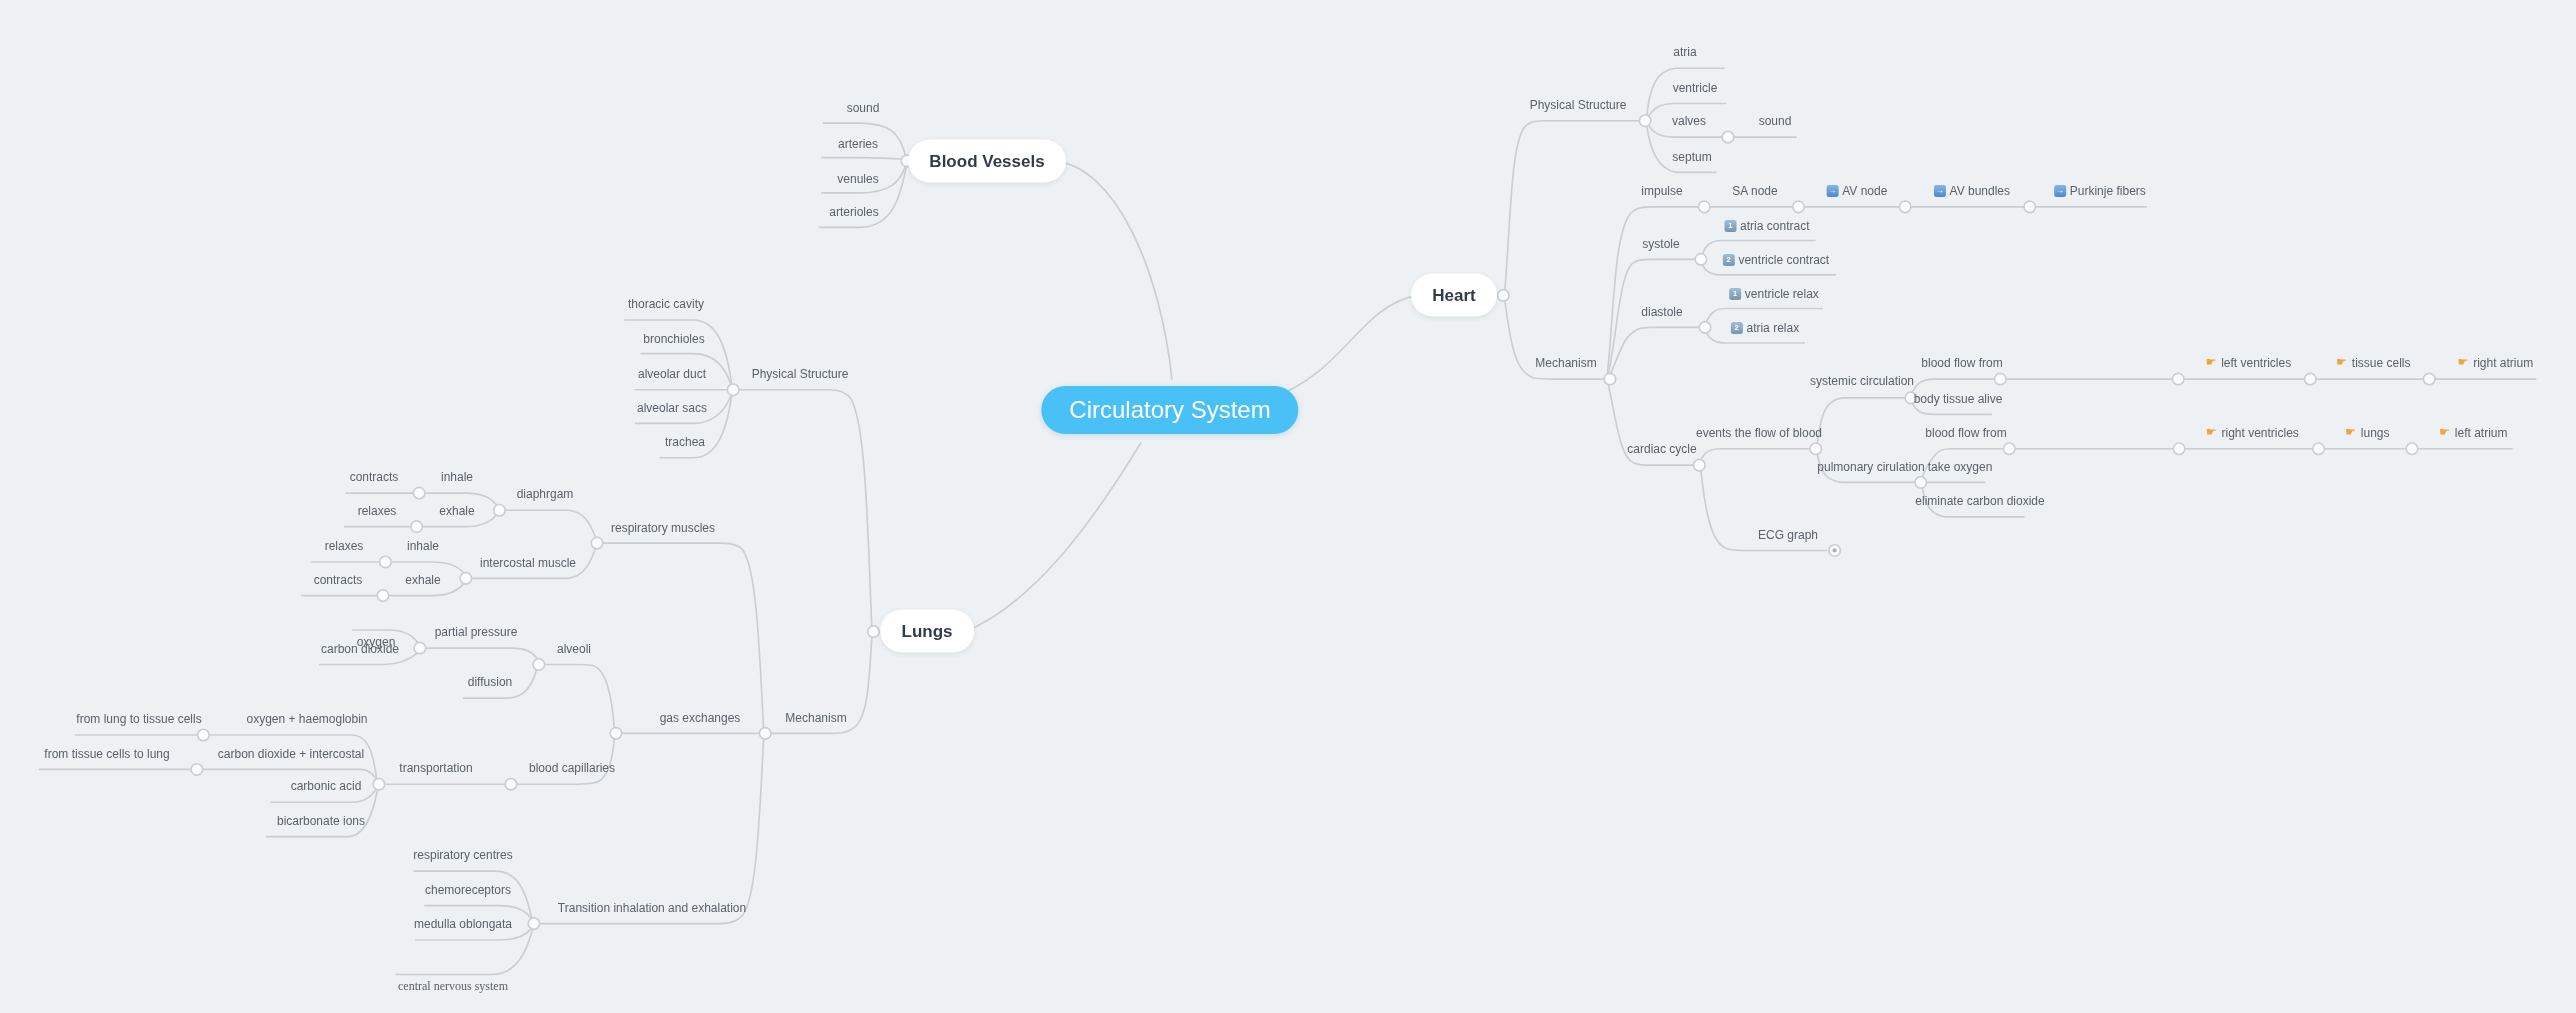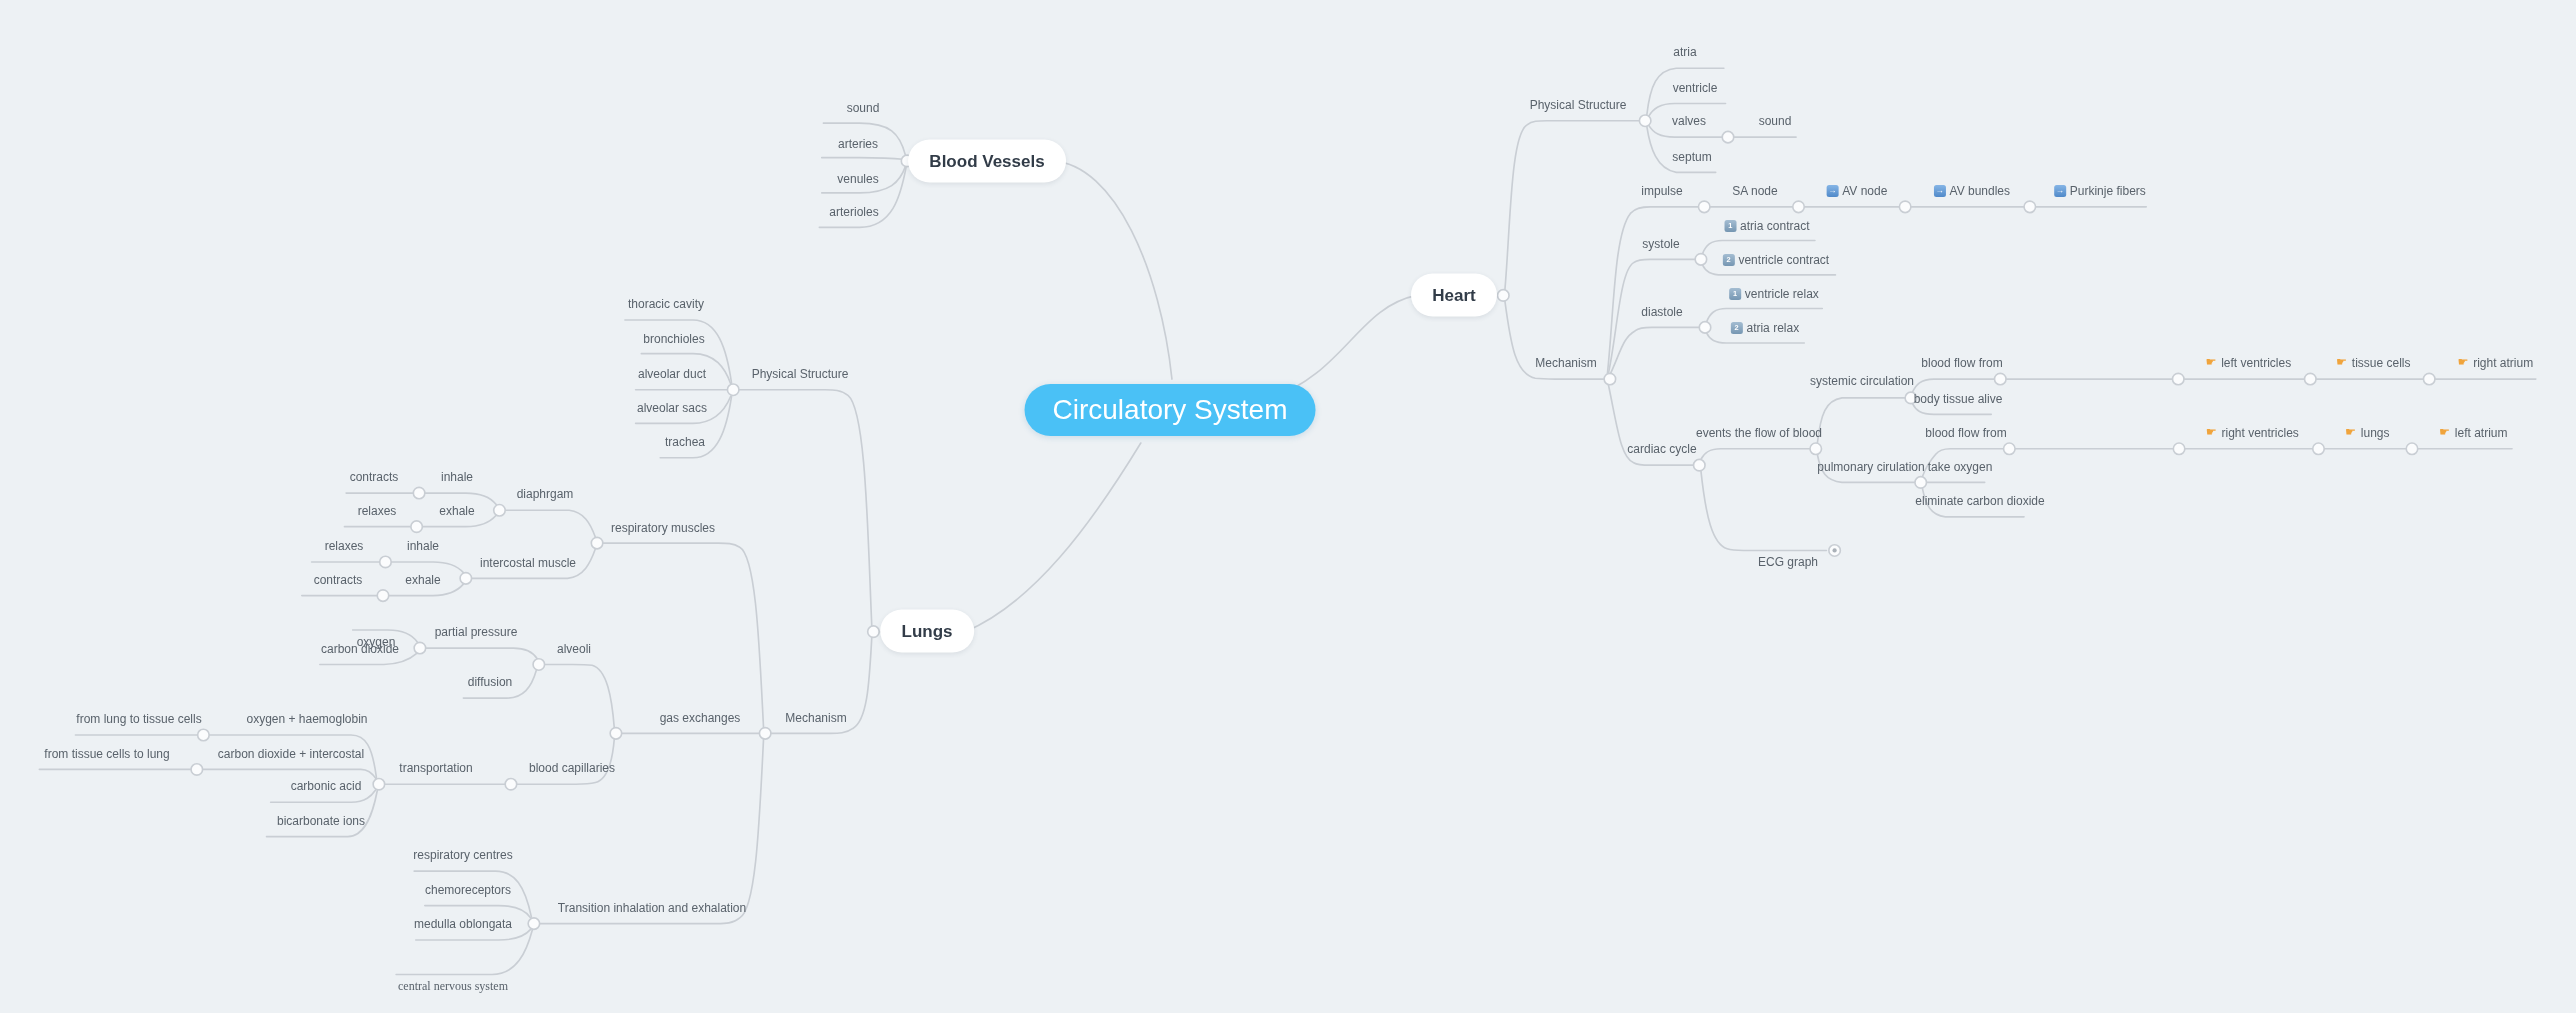--- a/index.html
+++ b/index.html
@@ -20,21 +20,21 @@
          font-size:12px;color:var(--text);white-space:nowrap;cursor:default;}
   .topic .icon{display:inline-flex;align-items:center;justify-content:center;width:11.5px;height:11.5px;
          border-radius:2.5px;font-size:8.2px;line-height:11.5px;color:#fff;flex:0 0 auto;}
   .topic .icon.arrow-right{background:linear-gradient(180deg,var(--arrow-bg1),var(--arrow-bg2));font-weight:bold;}
   .topic .icon.number-1,.topic .icon.number-2{background:linear-gradient(180deg,var(--num-bg1),var(--num-bg2));font-weight:bold;font-size:7.4px;}
   .topic .icon.point-right{background:transparent;color:var(--point);font-size:12.3px;width:12.3px;}
   .main-topic{position:absolute;transform:translate(-50%,-50%);background:#ffffff;border-radius:23px;
          padding:11.5px 21.3px;font-size:17px;font-weight:bold;color:var(--main-text);white-space:nowrap;
          box-shadow:0 1.6px 4.9px rgba(40,60,80,0.10);}
   .root-topic{position:absolute;transform:translate(-50%,-50%);background:var(--root-fill);border-radius:31px;
-         padding:10px 28px;font-size:28px;font-weight:500;color:var(--root-text);white-space:nowrap;
+         padding:10px 28px;font-size:24px;font-weight:500;color:var(--root-text);white-space:nowrap;
          box-shadow:0 1.6px 6.6px rgba(40,120,180,0.18);}
 </style>
 </head>
 <body>
 
 <div class="canvas">
 
   <svg class="links" width="2576" height="1014" viewBox="0 0 3141 1236">
     <g>
 
@@ -292,21 +292,21 @@
       <div class="topic" style="left: 2473px; top: 433px;">
         <span class="icon point-right">☛</span>
         <span>left atrium</span>
       </div>
       <div class="topic" style="left: 1960px; top: 467px;">
         <span>take oxygen</span>
       </div>
       <div class="topic" style="left: 1980px; top: 501px;">
         <span>eliminate carbon dioxide</span>
       </div>
-      <div class="topic" style="left: 1788px; top: 562px; align-items: center;">
+      <div class="topic" style="left: 1788px; top: 535px; align-items: center;">
         <span>ECG graph</span>
       </div>
       <div class="topic" style="left: 800px; top: 374px;">
         <span>Physical Structure</span>
       </div>
       <div class="topic" style="left: 666px; top: 304px;">
         <span>thoracic cavity</span>
       </div>
       <div class="topic" style="left: 674px; top: 339px;">
         <span>bronchioles</span>

